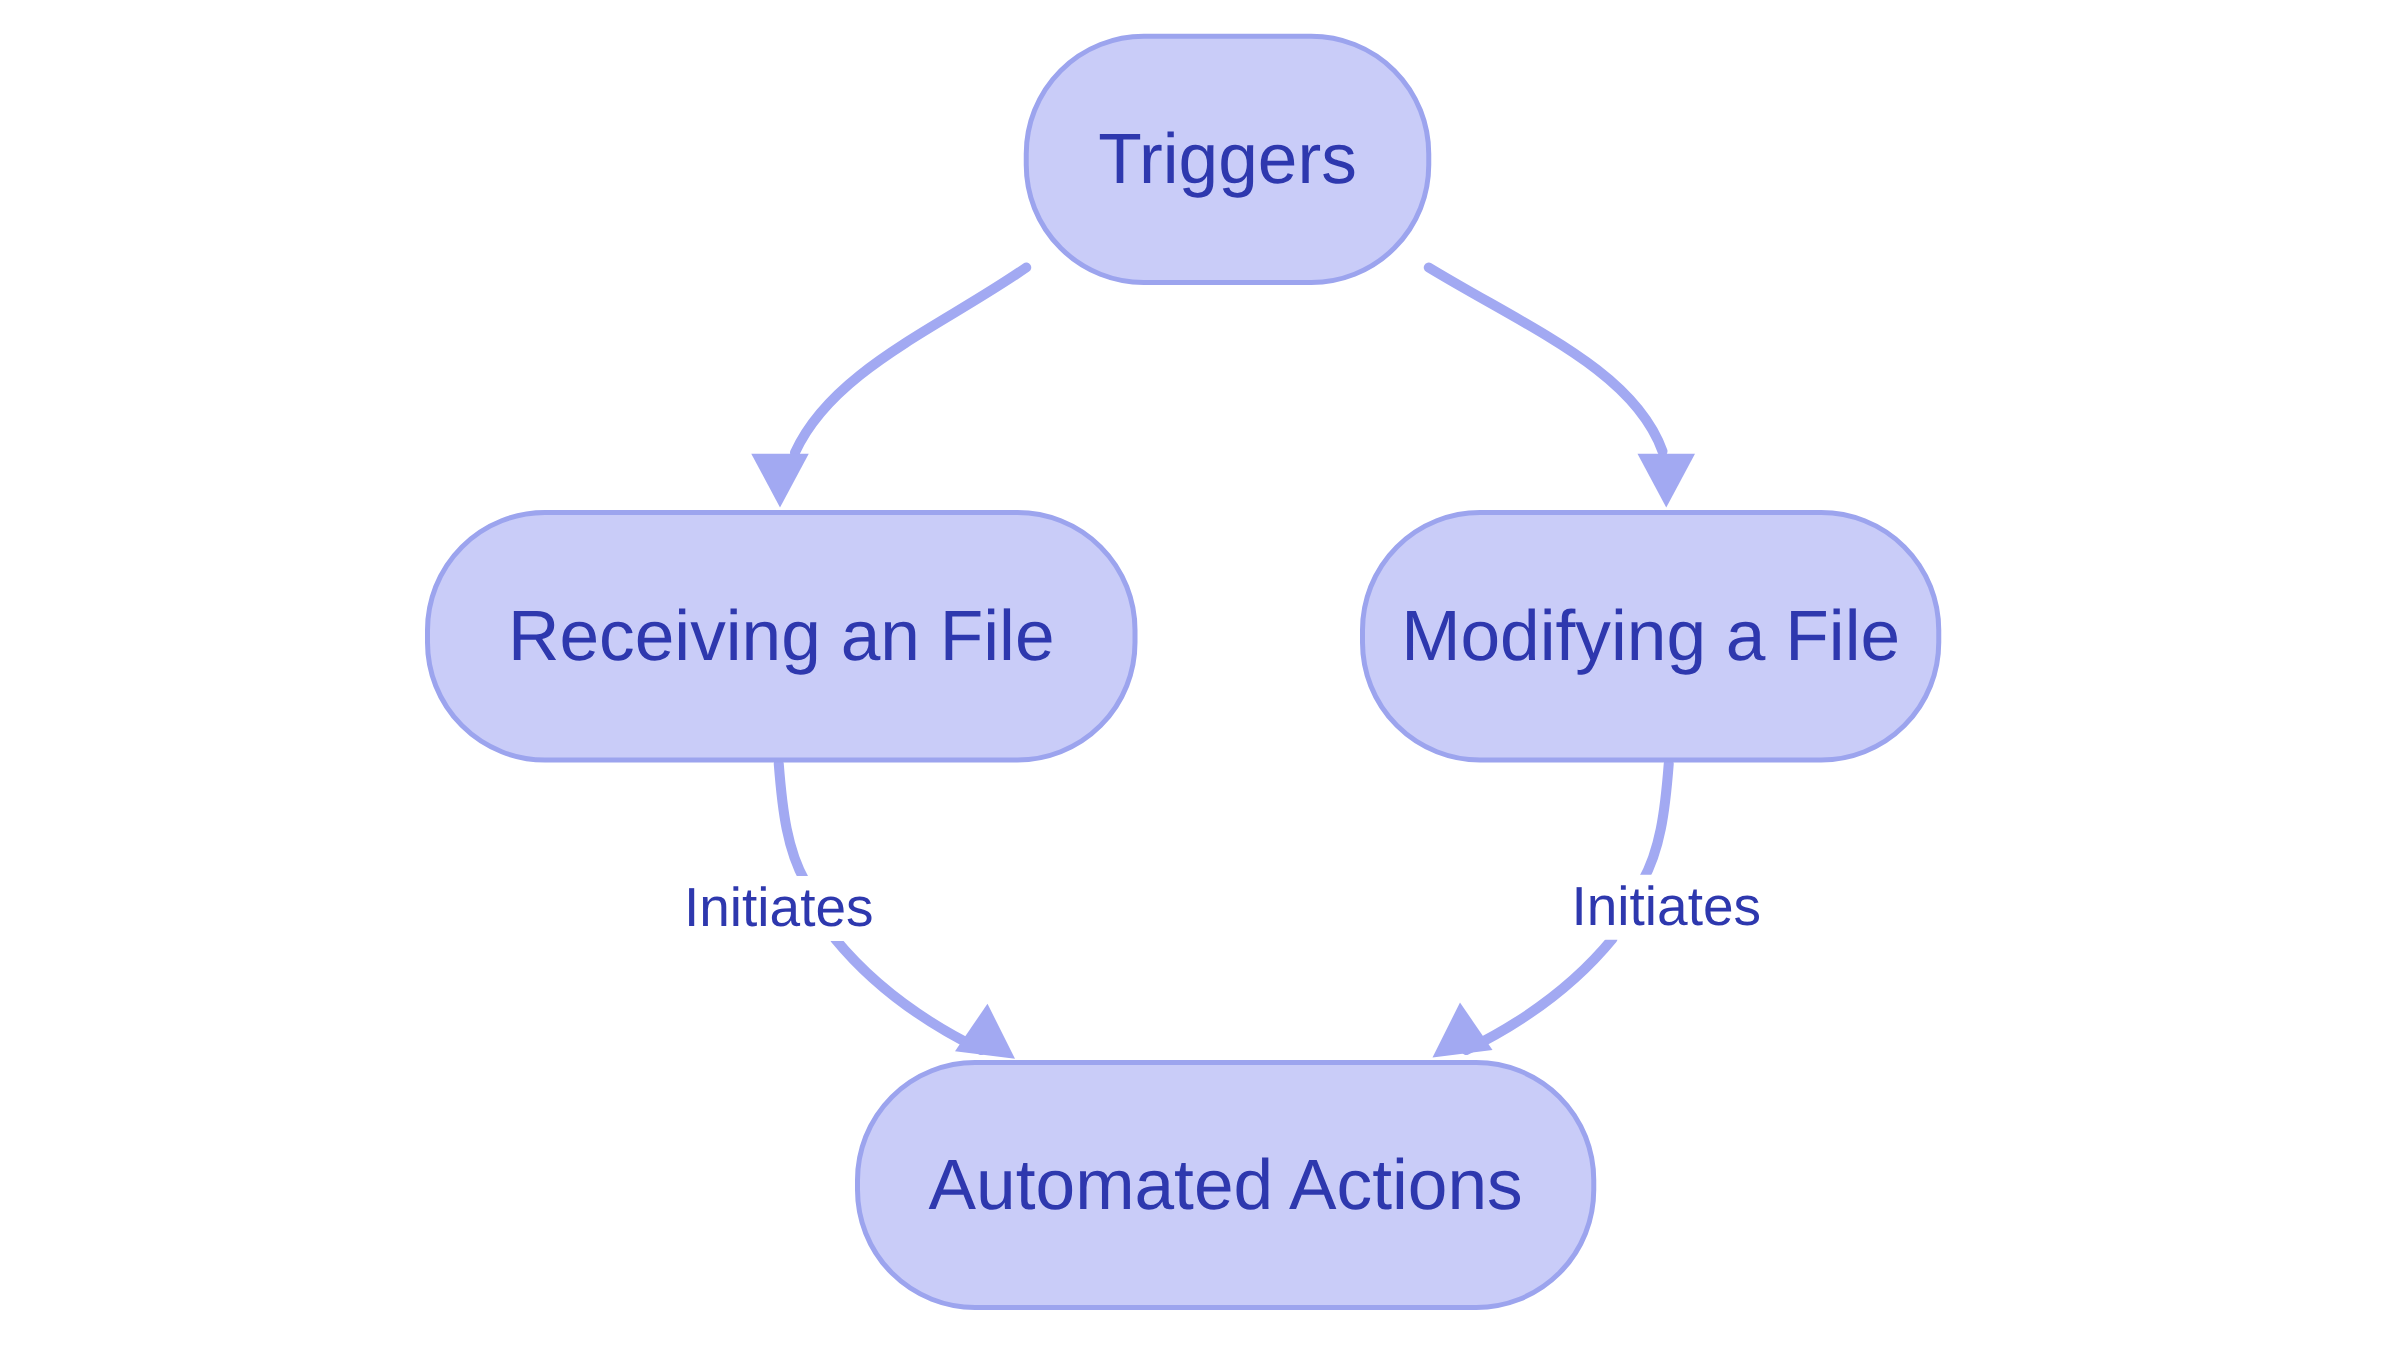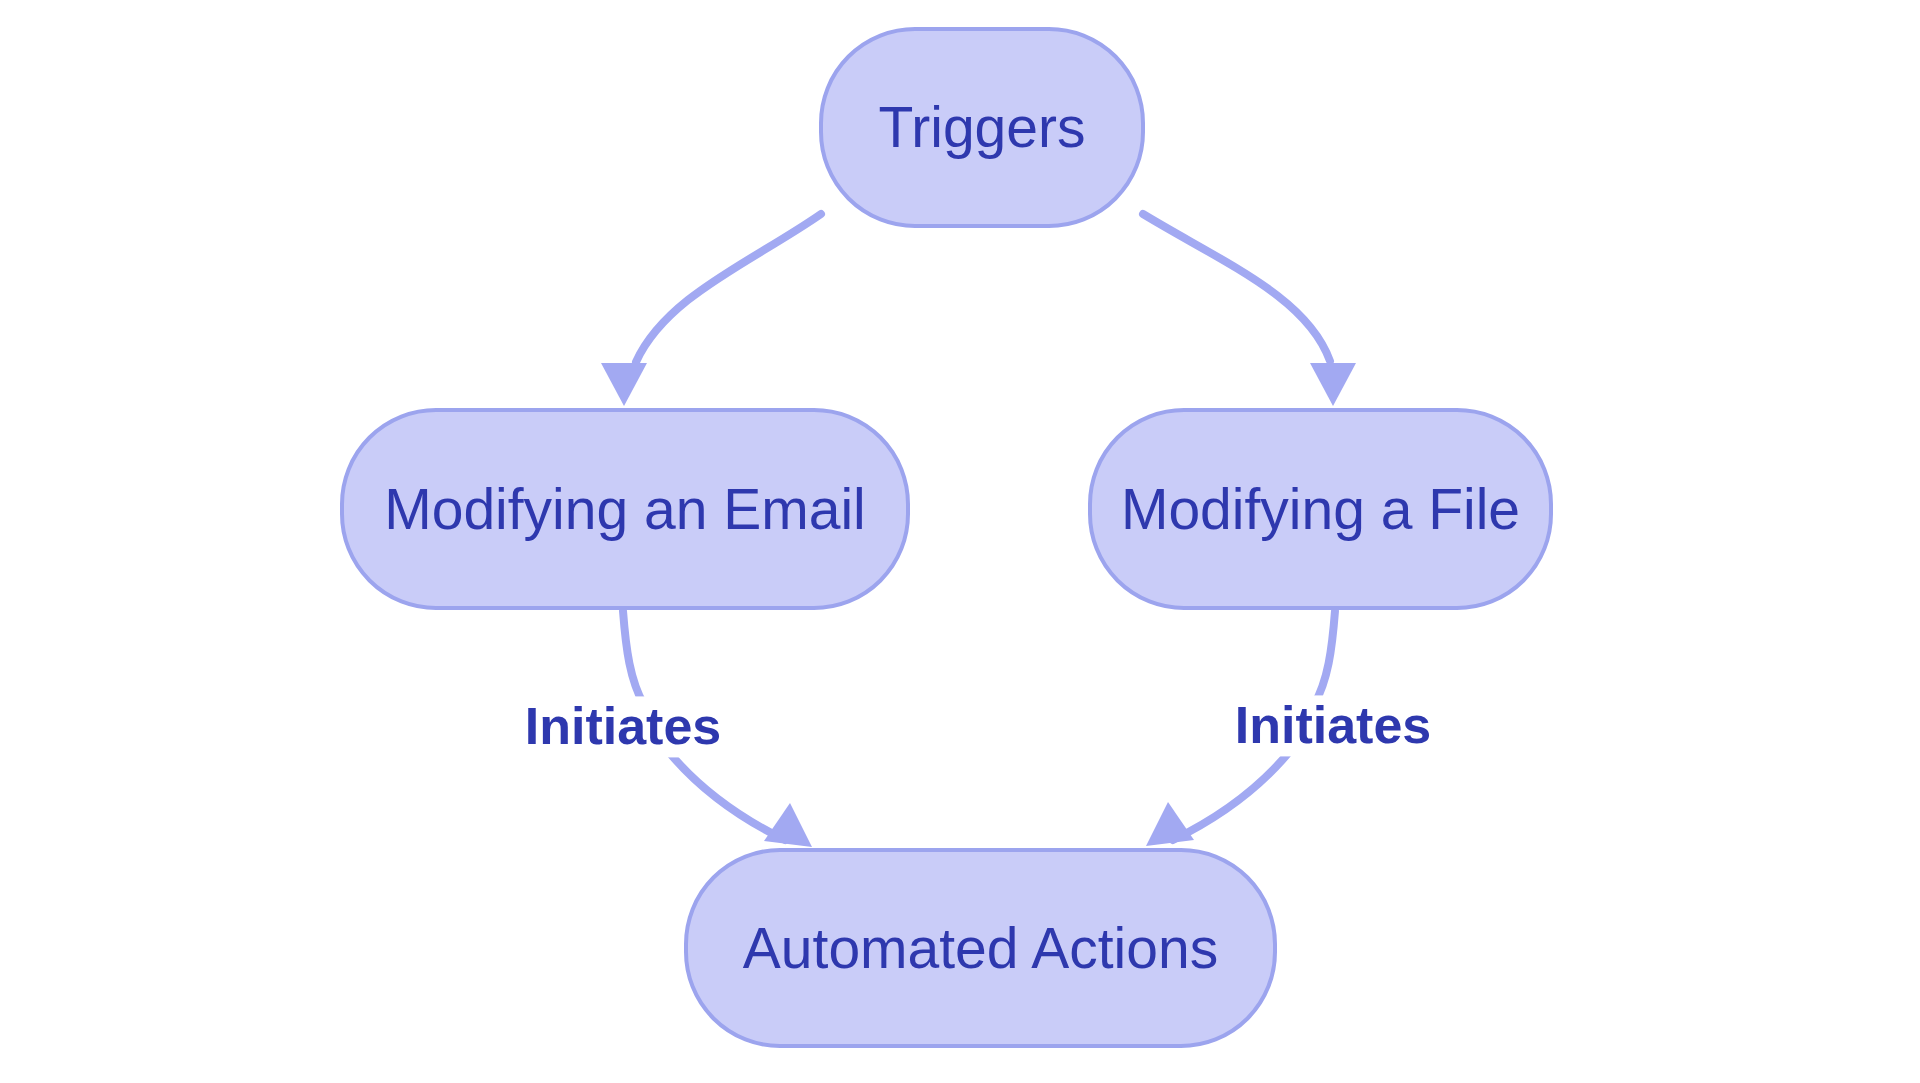--- a/index.html
+++ b/index.html
@@ -48,25 +48,24 @@
   }
   .node-triggers          { left: 819px;  top: 27px;  width: 326px; height: 201px; }
   .node-receiving-email   { left: 340px;  top: 408px; width: 570px; height: 202px; }
   .node-modifying-file    { left: 1088px; top: 408px; width: 465px; height: 202px; }
   .node-automated-actions { left: 684px;  top: 848px; width: 593px; height: 200px; }
   .edge-label {
     position: absolute;
     transform: translate(-50%, -50%);
     background: var(--background);
     color: var(--label-text);
-    font-size: 52px;
+    font-size: 44px;
     line-height: 1.1;
     padding: 2px 10px;
     white-space: nowrap;
-    font-weight: bold;
   }
   .edge-label-left  { left: 623px;  top: 727px; }
   .edge-label-right { left: 1333px; top: 726px; }
 </style>
 </head>
 <body>
 
 <div class="canvas">
 
   <svg class="edges-layer" viewBox="0 0 1920 1083" xmlns="http://www.w3.org/2000/svg">
@@ -84,21 +83,21 @@
     <path class="edge-path" d="M 1335 611 C 1332 650 1328 680 1314 705"></path>
     <path class="edge-path" d="M 1290 751 C 1258 790 1218 818 1173 840"></path>
     <polygon class="arrowhead" points="1146,846 1168,802 1194,840"></polygon>
   </svg>
 
   <div class="node node-triggers">
     <span>Triggers</span>
   </div>
 
   <div class="node node-receiving-email">
-    <span>Modifying an Email</span>
+    <span>Receiving an File</span>
   </div>
 
   <div class="node node-modifying-file">
     <span>Modifying a File</span>
   </div>
 
   <div class="node node-automated-actions">
     <span>Automated Actions</span>
   </div>
 

